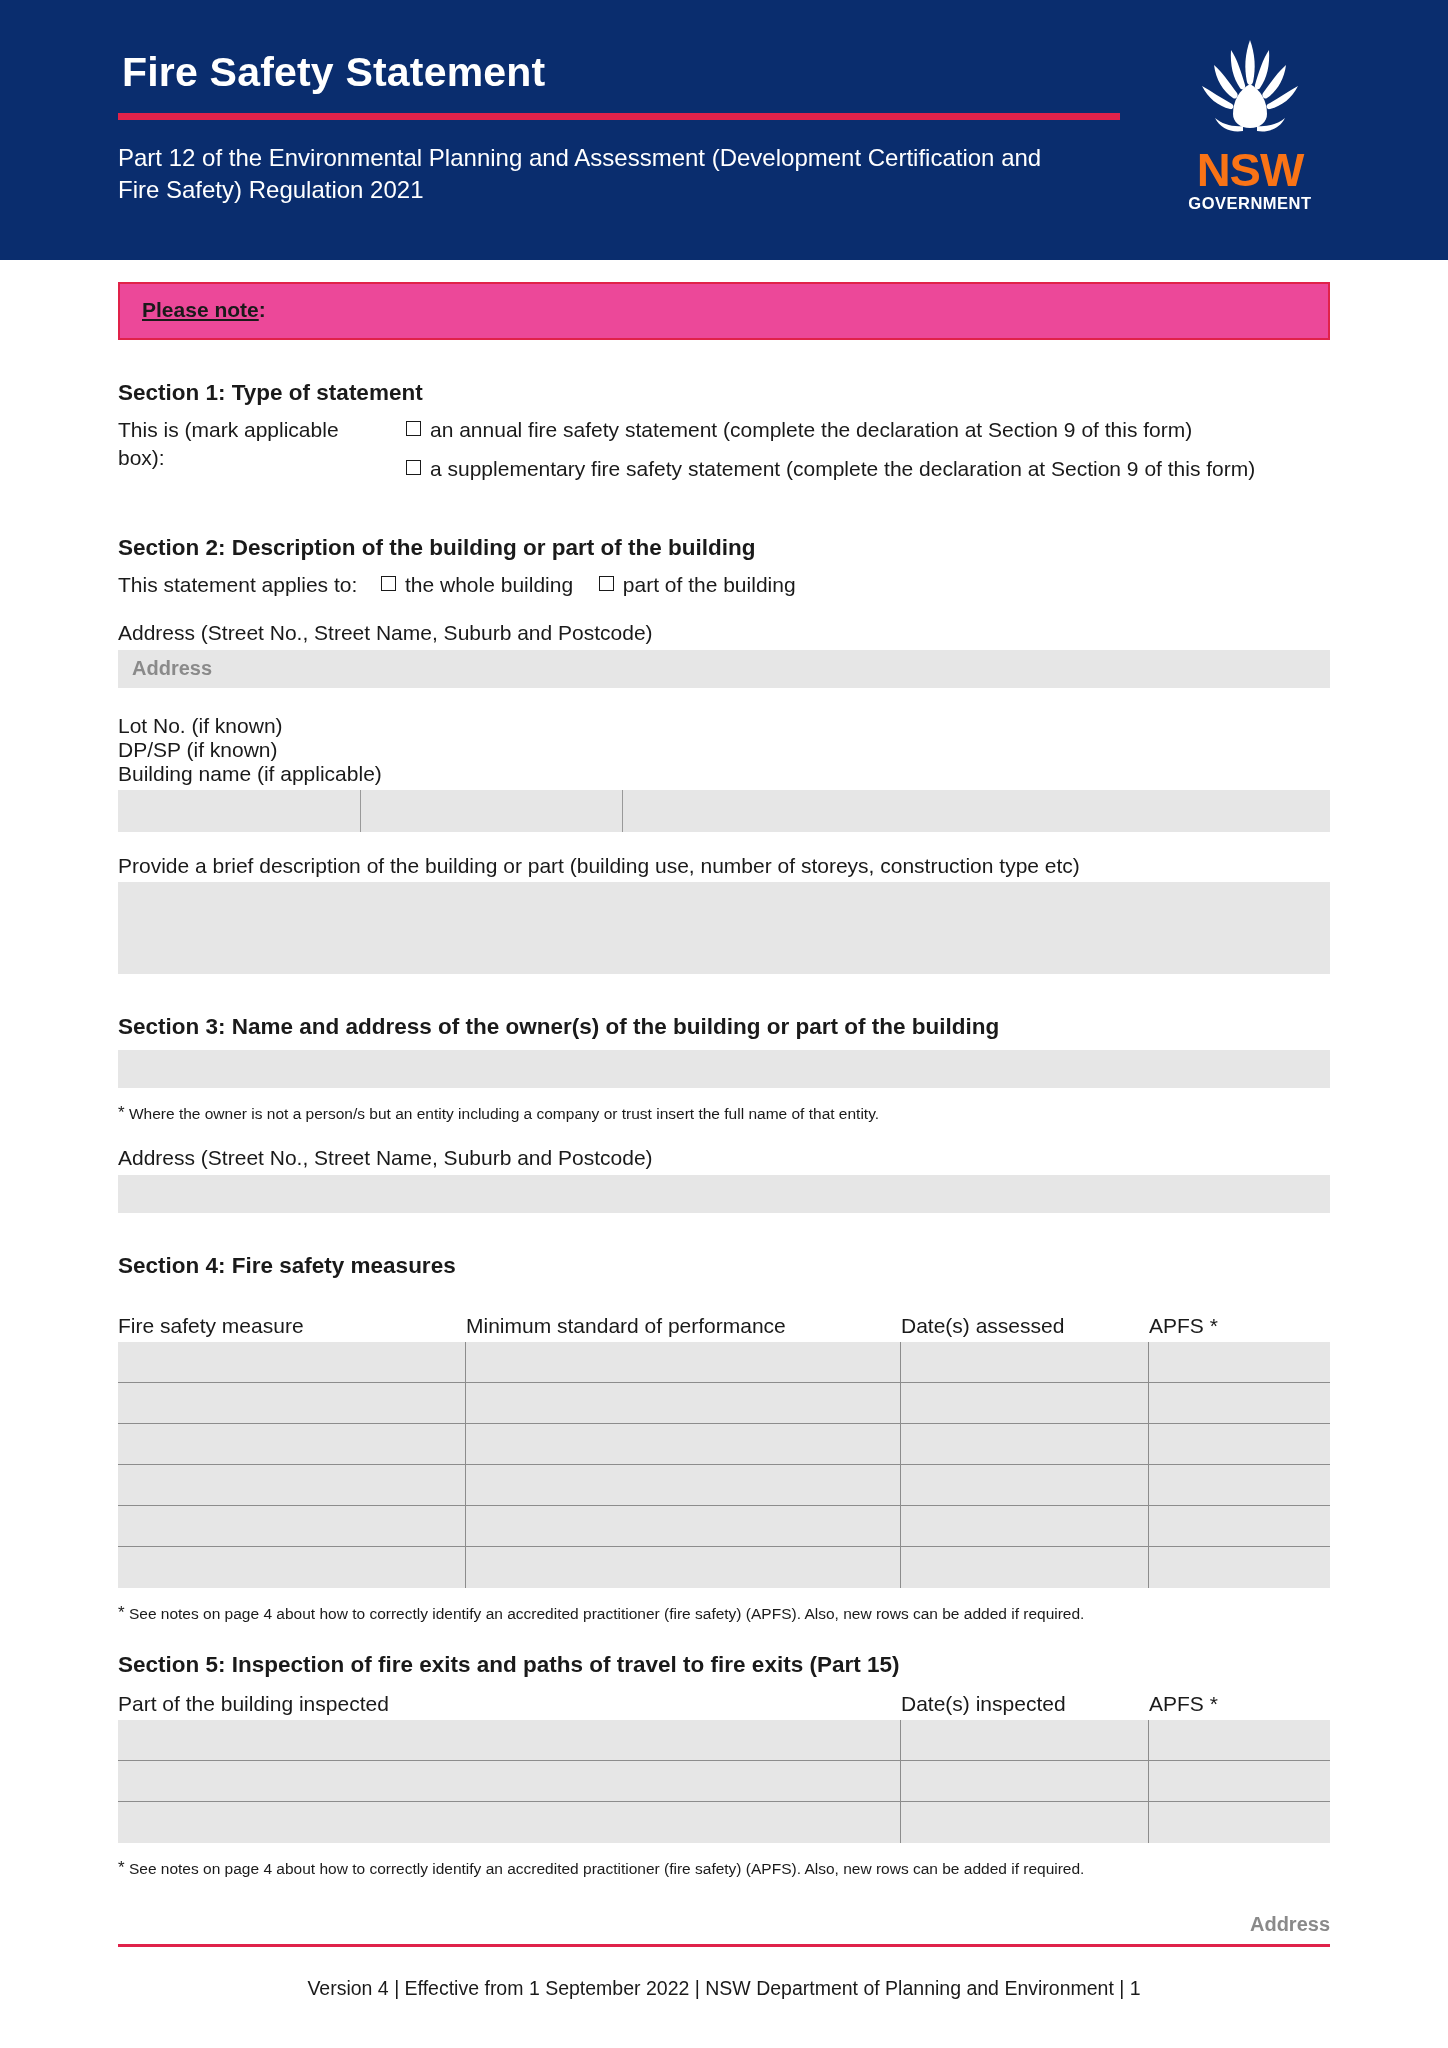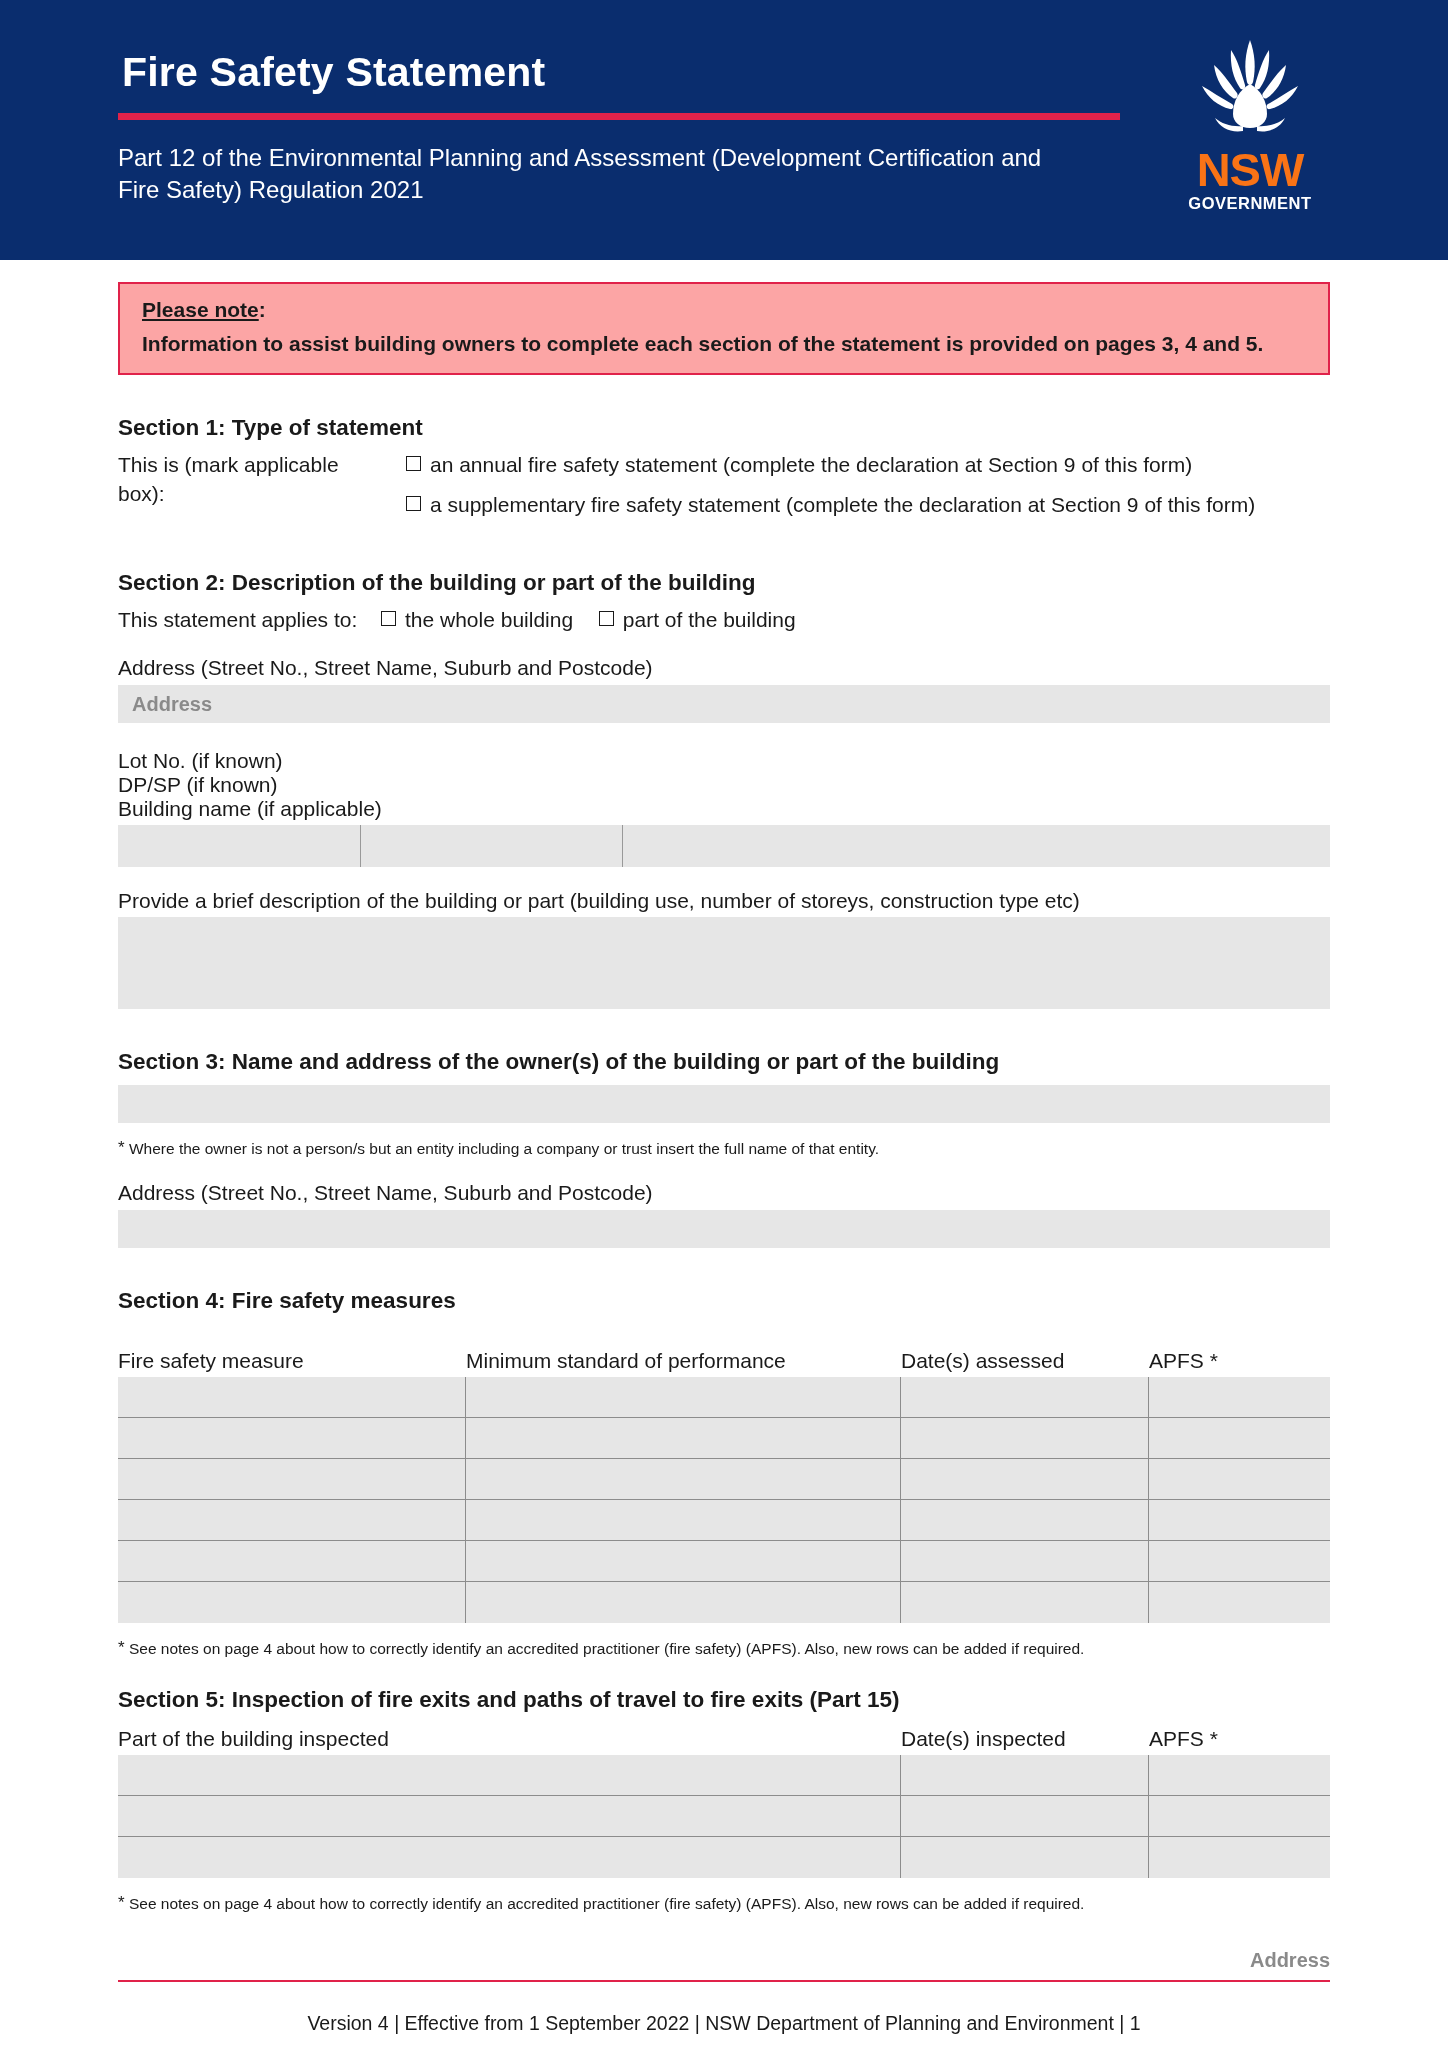--- a/index.html
+++ b/index.html
@@ -73,21 +73,21 @@
   
   .page {
     padding: 0 118px;
     box-sizing: border-box;
   }
 
   
   .note-box {
     margin-top: 22px;
     border: 2px solid #e0224a;
-    background: #fca5a5;
+    background: #ec4899;
     padding: 14px 22px 16px 22px;
     box-sizing: border-box;
     width: 1212px;
   }
   .note-label {
     font-size: 21px;
     font-weight: bold;
     text-decoration: underline;
     display: inline;
   }
@@ -270,21 +270,20 @@
     <div class="nsw-gov">GOVERNMENT</div>
   </div>
 </div>
 
 <div class="page">
 
   <div class="note-box">
     <div>
       <span class="note-label">Please note</span><span class="note-colon">:</span>
     </div>
-    <div class="note-text">Information to assist building owners to complete each section of the statement is provided on pages 3, 4 and 5.</div>
   </div>
 
   <div class="sec-h">Section 1: Type of statement</div>
   <div class="row-inline">
     <div class="lbl" style="width:250px;">This is (mark applicable box):</div>
     <div class="opts">
       <div class="opt-line">
         <span class="cbx"></span><span>an annual fire safety statement (complete the declaration at Section 9 of this form)</span>
       </div>
       <div class="opt-line">

